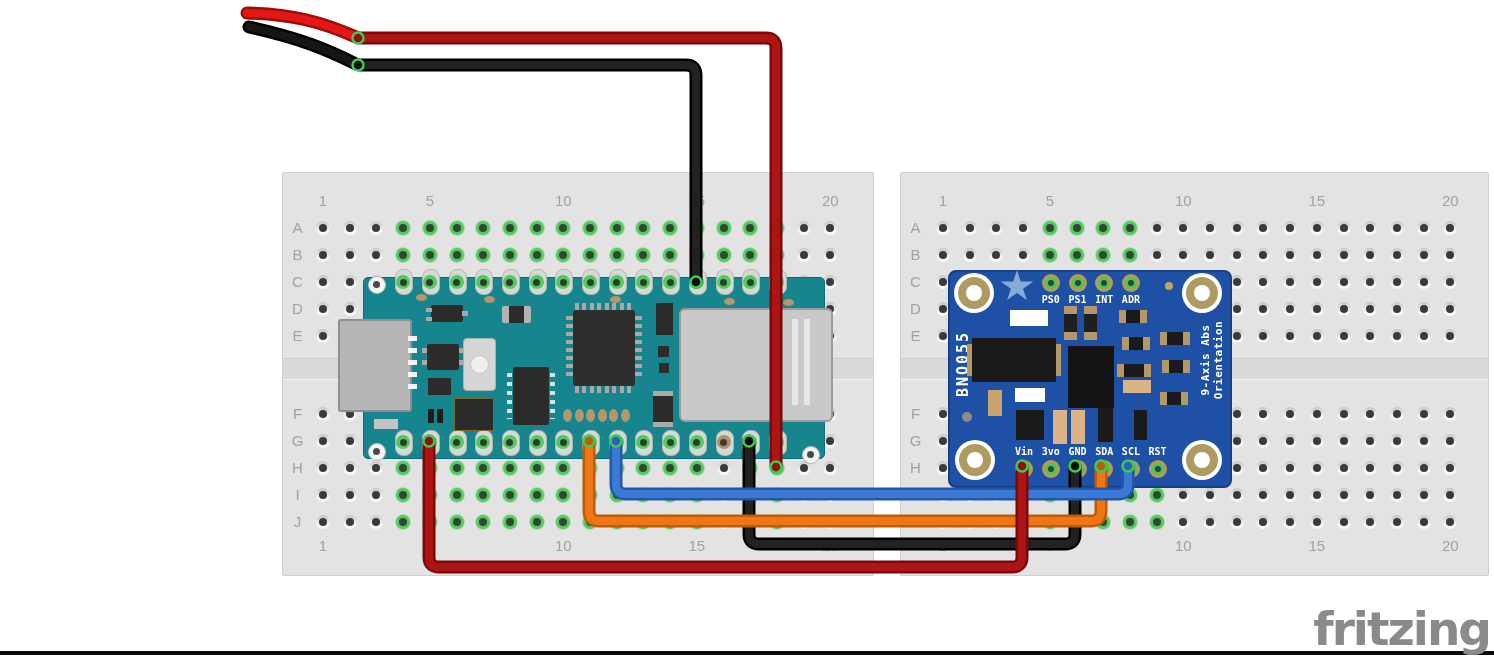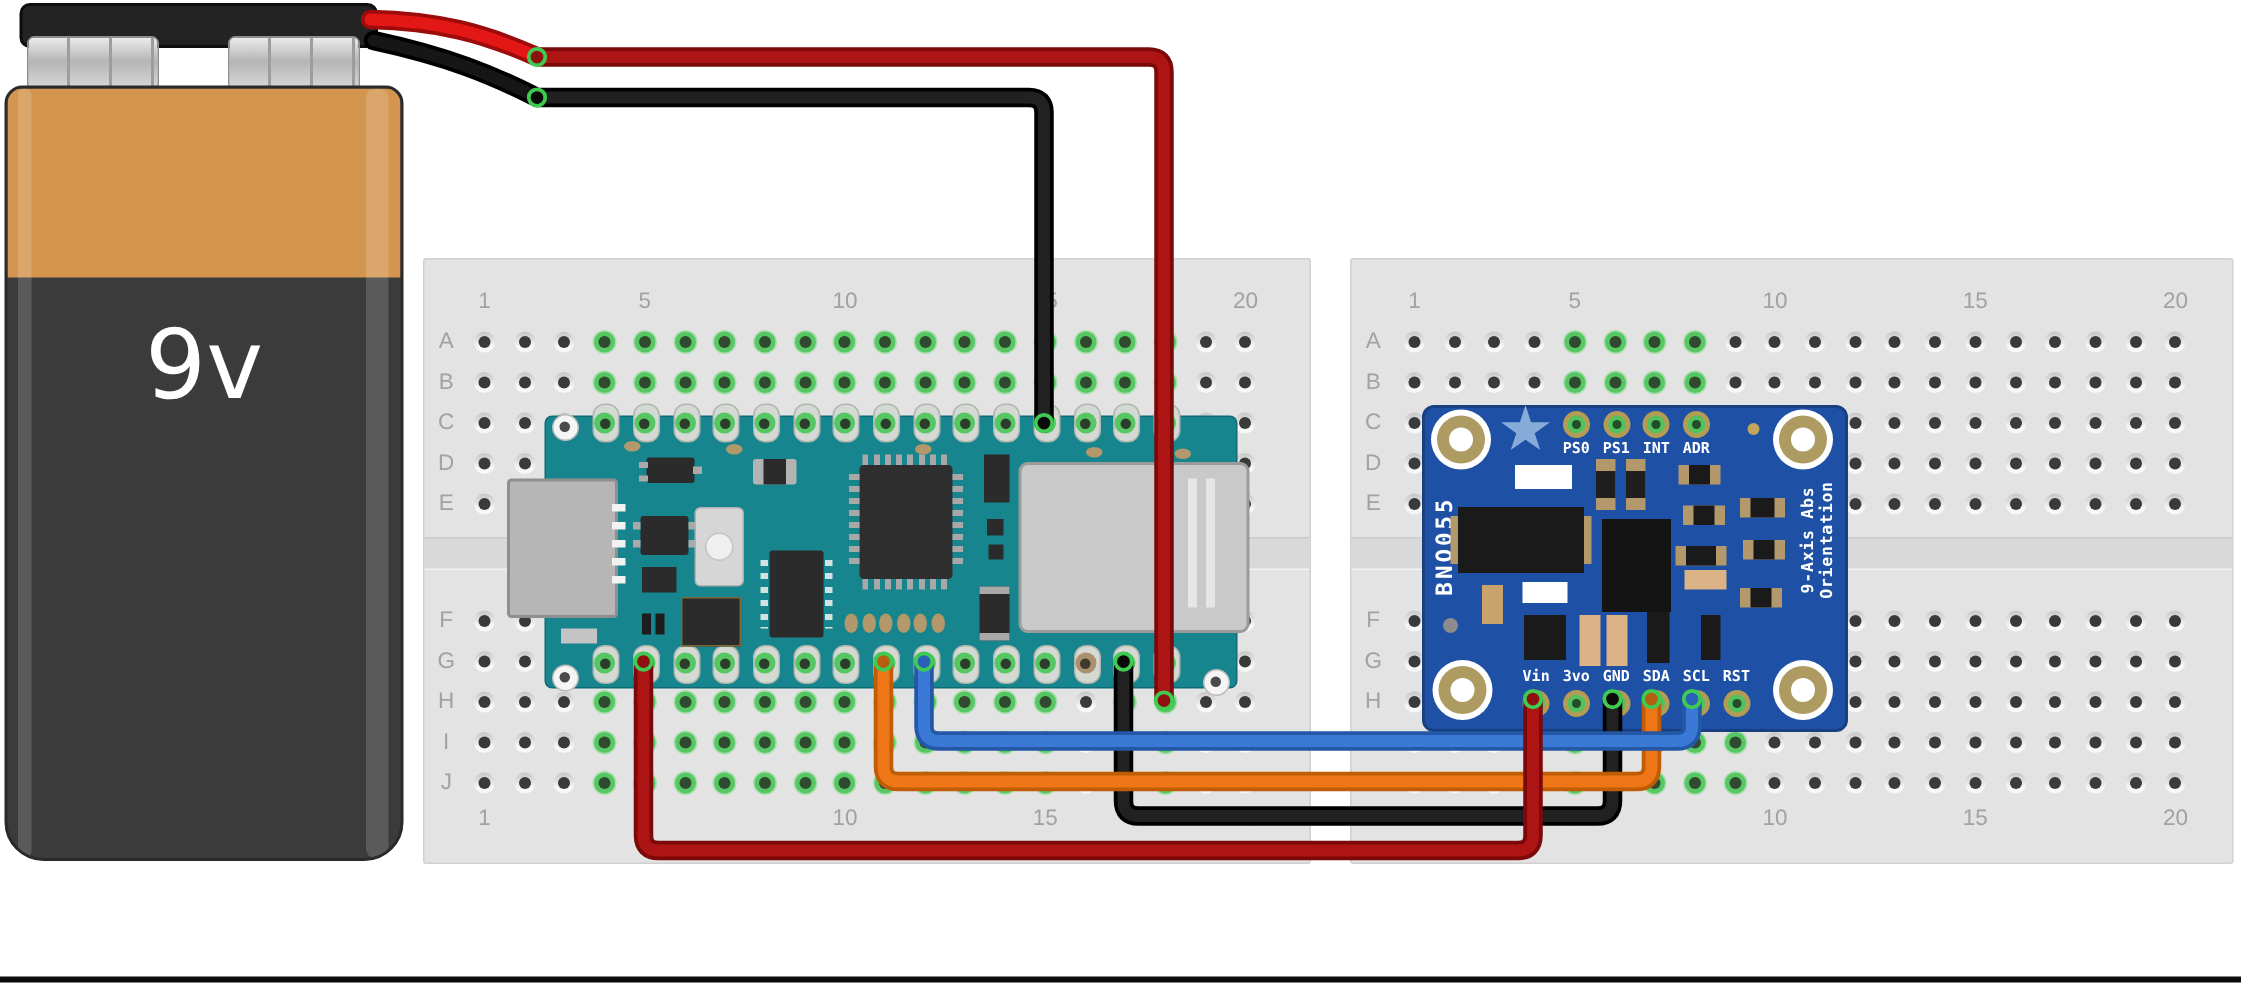--- a/index.html
+++ b/index.html
@@ -54,31 +54,20 @@
   .watermark{position:absolute;right:4px;top:601px;color:#8a8a8a;font-size:47px;font-weight:bold;
              letter-spacing:-2px;font-family:"DejaVu Sans", sans-serif;}
   .bottom-line{position:absolute;left:0;top:651px;width:100%;height:4px;background:#0b0b0b;}
   svg.wires{position:absolute;left:0;top:0;pointer-events:none;}
 </style>
 </head>
 <body>
 
 <div class="stage">
 
-  <div class="abs" style="left:0;top:0;width:270px;height:575px;">
-    <div class="bat-cap"></div>
-    <div class="bat-term" style="left:18px;"></div>
-    <div class="bat-term" style="left:152px;"></div>
-    <div class="bat-body">
-      <div class="bat-band"></div>
-      <div class="bat-hl" style="left:7px;width:9px;border-radius:6px;"></div>
-      <div class="bat-hl" style="right:8px;width:15px;border-radius:6px;"></div>
-      <div class="bat-label">9v</div>
-    </div>
-  </div>
 
   <div id="bb0" class="bb" style="left:282px;top:172px;width:590px;height:402px;">
       <div class="bb-channel" style="top:185px;"></div>
       <div class="bb-label" style="left:6px;top:47px;width:17px;">A</div>
       <div class="hole" style="left:33.0px;top:48px;"></div>
       <div class="hole" style="left:59.7px;top:48px;"></div>
       <div class="hole" style="left:86.4px;top:48px;"></div>
       <div class="hole g" style="left:113.1px;top:48px;"></div>
       <div class="hole g" style="left:139.8px;top:48px;"></div>
       <div class="hole g" style="left:166.5px;top:48px;"></div>
@@ -770,13 +759,14 @@
       <circle cx="1022" cy="466" r="5.5" fill="#8f1010" stroke="#3fca52" stroke-width="2.5"></circle>
       <circle cx="749" cy="441" r="5.5" fill="#0b0b0b" stroke="#3fca52" stroke-width="2.5"></circle>
       <circle cx="1075" cy="466" r="5.5" fill="#0b0b0b" stroke="#3fca52" stroke-width="2.5"></circle>
       <circle cx="589" cy="441" r="5.5" fill="#b5600e" stroke="#3fca52" stroke-width="2.5"></circle>
       <circle cx="1101" cy="466" r="5.5" fill="#b5600e" stroke="#3fca52" stroke-width="2.5"></circle>
       <circle cx="616" cy="441" r="5.5" fill="#2a62b8" stroke="#3fca52" stroke-width="2.5"></circle>
       <circle cx="1128" cy="466" r="5.5" fill="#2a62b8" stroke="#3fca52" stroke-width="2.5"></circle>
     </svg>
 
   <div class="bottom-line"></div>
+  <div class="watermark">fritzing</div>
 </div>
 
 </body></html>

